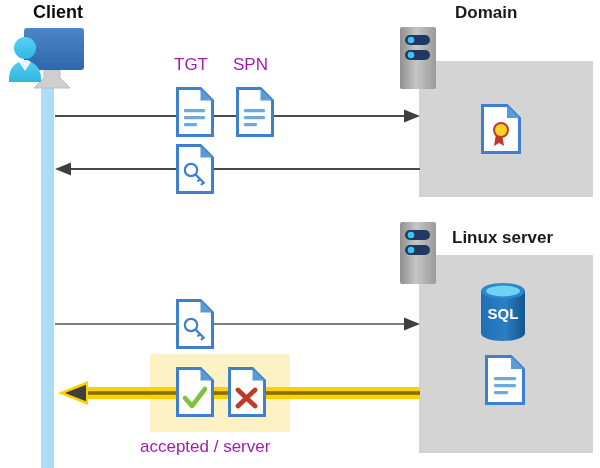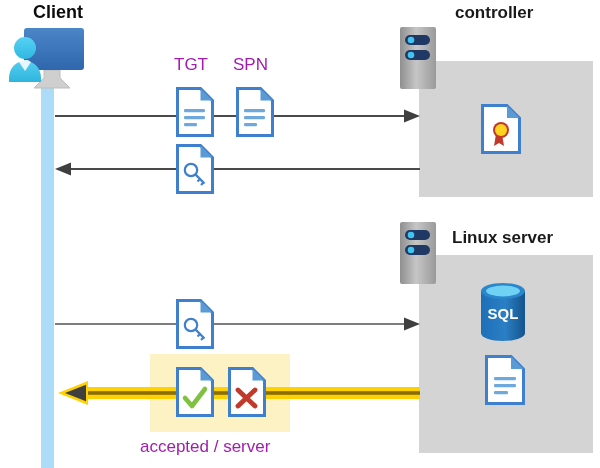--- a/index.html
+++ b/index.html
@@ -75,21 +75,21 @@
       </defs>
       <rect x="0" y="0" width="36" height="62" rx="2" fill="url(#srvGrad1)"></rect>
       <rect x="5" y="8" width="25" height="10" rx="5" fill="#1f3864"></rect>
       <circle cx="11" cy="13" r="3.3" fill="#41c4f0"></circle>
       <rect x="5" y="23" width="25" height="10" rx="5" fill="#1f3864"></rect>
       <circle cx="11" cy="28" r="3.3" fill="#41c4f0"></circle>
     </svg>
   </div>
 
   <div class="abs panel-title" style="left:455px;top:3px;width:140px;">
-    <div>controller</div>
+    <div>Domain</div>
   </div>
 
   <div class="abs" style="left:481px;top:104px;width:40px;height:50px;">
     <svg width="40" height="50" viewBox="0 0 40 50">
       <path d="M1.5 1.5 H26 L38.5 14 V48.5 H1.5 Z" fill="#ffffff" stroke="#3f7fcf" stroke-width="3"></path>
       <path d="M26 1.5 L38.5 14 H26 Z" fill="#5b9bd5"></path>
 
       <path d="M15 30 l-2 12 l5 -3 l5 3 l-2 -12 z" fill="#c0392b"></path>
       <circle cx="20" cy="26" r="8" fill="#c0392b"></circle>
       <circle cx="20" cy="26" r="6" fill="#ffd320"></circle>

